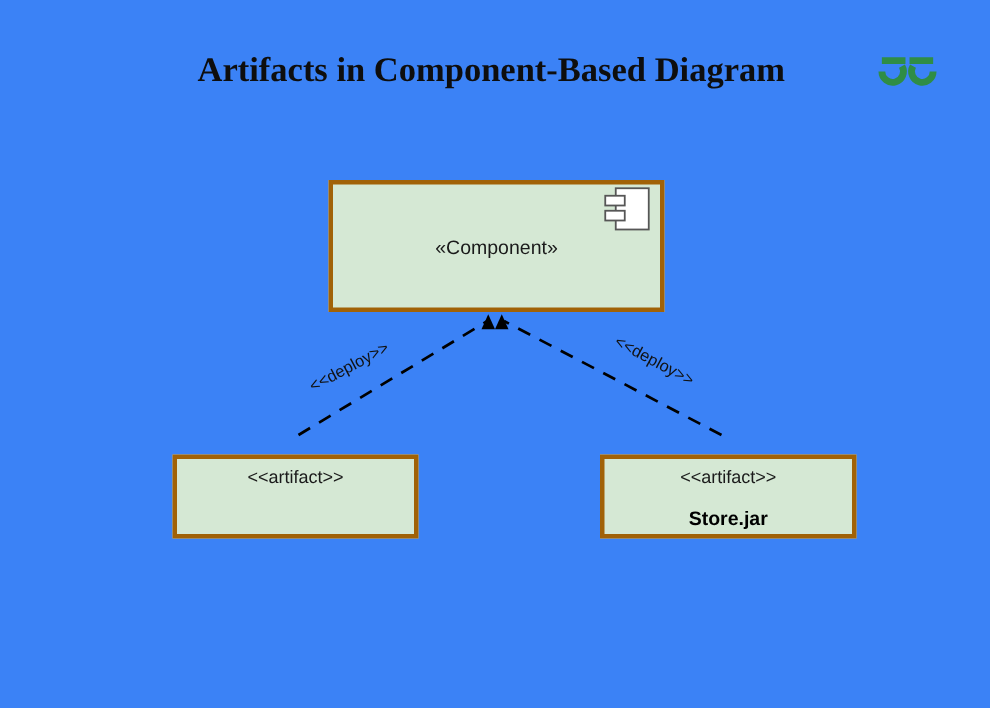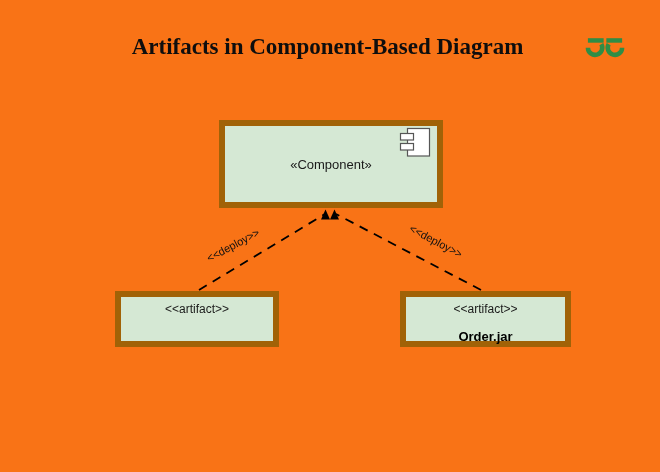--- a/index.html
+++ b/index.html
@@ -1,20 +1,20 @@
 <!DOCTYPE html>
 <html><head>
 <meta charset="utf-8">
 <style>
   html, body { margin: 0; padding: 0; }
   .canvas {
     position: relative;
     width: 660px;
     height: 472px;
-    background: #f97316;
+    background: #3b82f6;
     font-family: "Liberation Sans", sans-serif;
     overflow: hidden;
   }
   .title {
     position: absolute;
     top: 34px;
     left: 0;
     width: 655px;
     text-align: center;
     font-family: "Liberation Serif", serif;
@@ -24,21 +24,21 @@
     margin: 0;
   }
   .logo {
     position: absolute;
     left: 584px;
     top: 31px;
   }
   .node {
     position: absolute;
     background: #d5e8d4;
-    border: 6px solid #a16207;
+    border: 3px solid #a16207;
     box-sizing: border-box;
   }
   .component-box {
     left: 219px;
     top: 120px;
     width: 224px;
     height: 88px;
     display: flex;
     flex-direction: column;
     align-items: center;
@@ -57,20 +57,21 @@
   }
   .component-icon {
     position: absolute;
     top: 1px;
     right: 4px;
   }
   .artifact-box {
     display: flex;
     flex-direction: column;
     align-items: center;
+    margin-top: 12px;
   }
   .artifact-left  { left: 115px; top: 291px; width: 164px; height: 56px; }
   .artifact-right { left: 400px; top: 291px; width: 171px; height: 56px; }
   .artifact-stereotype {
     margin-top: 5px;
     font-size: 12px;
     color: #1a1a1a;
     line-height: 14px;
   }
   .artifact-name {
@@ -140,16 +141,16 @@
 
   <div class="edge-label edge-label-left">&lt;&lt;deploy&gt;&gt;</div>
   <div class="edge-label edge-label-right">&lt;&lt;deploy&gt;&gt;</div>
 
   <div class="node artifact-box artifact-left">
     <div class="artifact-stereotype">&lt;&lt;artifact&gt;&gt;</div>
   </div>
 
   <div class="node artifact-box artifact-right">
     <div class="artifact-stereotype">&lt;&lt;artifact&gt;&gt;</div>
-    <div class="artifact-name">Order.jar</div>
+    <div class="artifact-name">Store.jar</div>
   </div>
 
 </div>
 
 </body></html>

